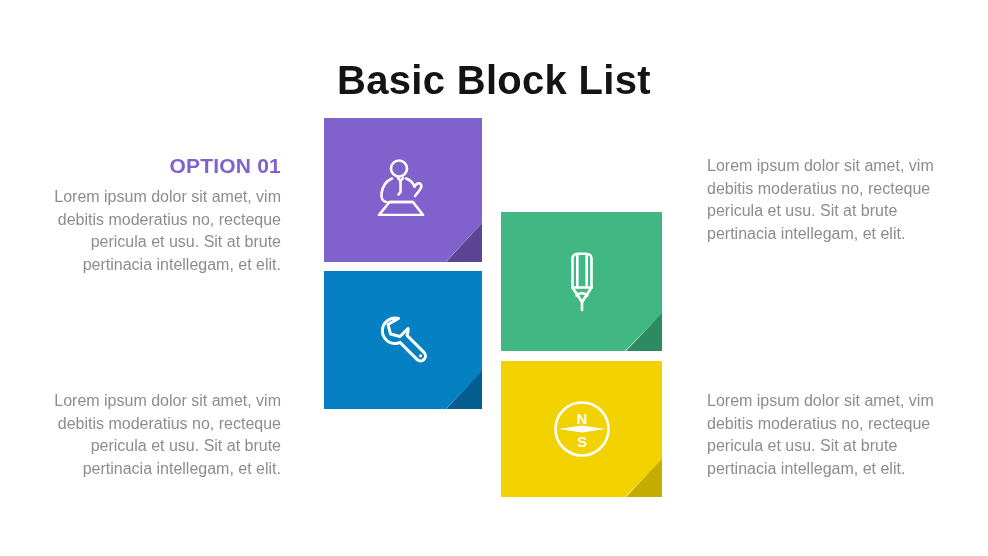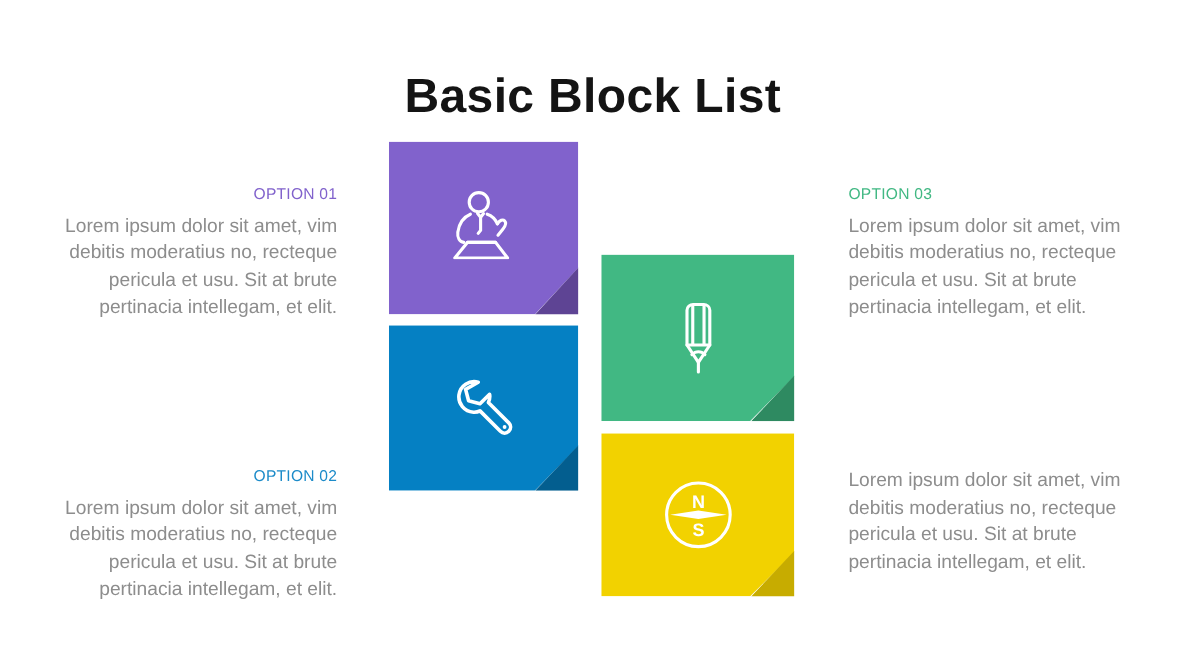--- a/index.html
+++ b/index.html
@@ -29,22 +29,22 @@
     letter-spacing: 0.3px;
     margin-top: 28px;
   }
 
   
   .textgroup {
     position: absolute;
     width: 228px;
   }
   .textgroup .heading {
-    font-size: 13px;
-    font-weight: normal;
+    font-size: 21px;
+    font-weight: bold;
     letter-spacing: 0.2px;
     margin: 0 0 9px 0;
     line-height: 1.05;
   }
   .textgroup .body {
     font-size: 16px;
     line-height: 1.42;
     color: #8d8d8d;
     margin: 0;
   }
@@ -95,26 +95,24 @@
 <body>
 
 <div class="title">Basic Block List</div>
 
 <div class="textgroup tg-left" id="tg-01">
   <p class="heading" style="color:#8162CC">OPTION 01</p>
   <p class="body">Lorem ipsum dolor sit amet, vim debitis moderatius no, recteque pericula et usu. Sit at brute pertinacia intellegam, et elit.</p>
 </div>
 
 <div class="textgroup tg-left" id="tg-02">
-  <p class="heading" style="color:#1C8BC9">OPTION 02</p>
   <p class="body">Lorem ipsum dolor sit amet, vim debitis moderatius no, recteque pericula et usu. Sit at brute pertinacia intellegam, et elit.</p>
 </div>
 
 <div class="textgroup tg-right" id="tg-03">
-  <p class="heading" style="color:#41B883">OPTION 03</p>
   <p class="body">Lorem ipsum dolor sit amet, vim debitis moderatius no, recteque pericula et usu. Sit at brute pertinacia intellegam, et elit.</p>
 </div>
 
 <div class="textgroup tg-right" id="tg-04">
   <p class="body">Lorem ipsum dolor sit amet, vim debitis moderatius no, recteque pericula et usu. Sit at brute pertinacia intellegam, et elit.</p>
 </div>
 
 <div class="block" id="block-01">
   <div class="face" style="background:#8162CC; clip-path: polygon(0 0, 100% 0, 100% 73%, 77% 100%, 0 100%);"></div>
   <div class="fold" style="border-left:36px solid transparent; border-bottom:39px solid #5E4494; transform: rotate(0deg);"></div>

